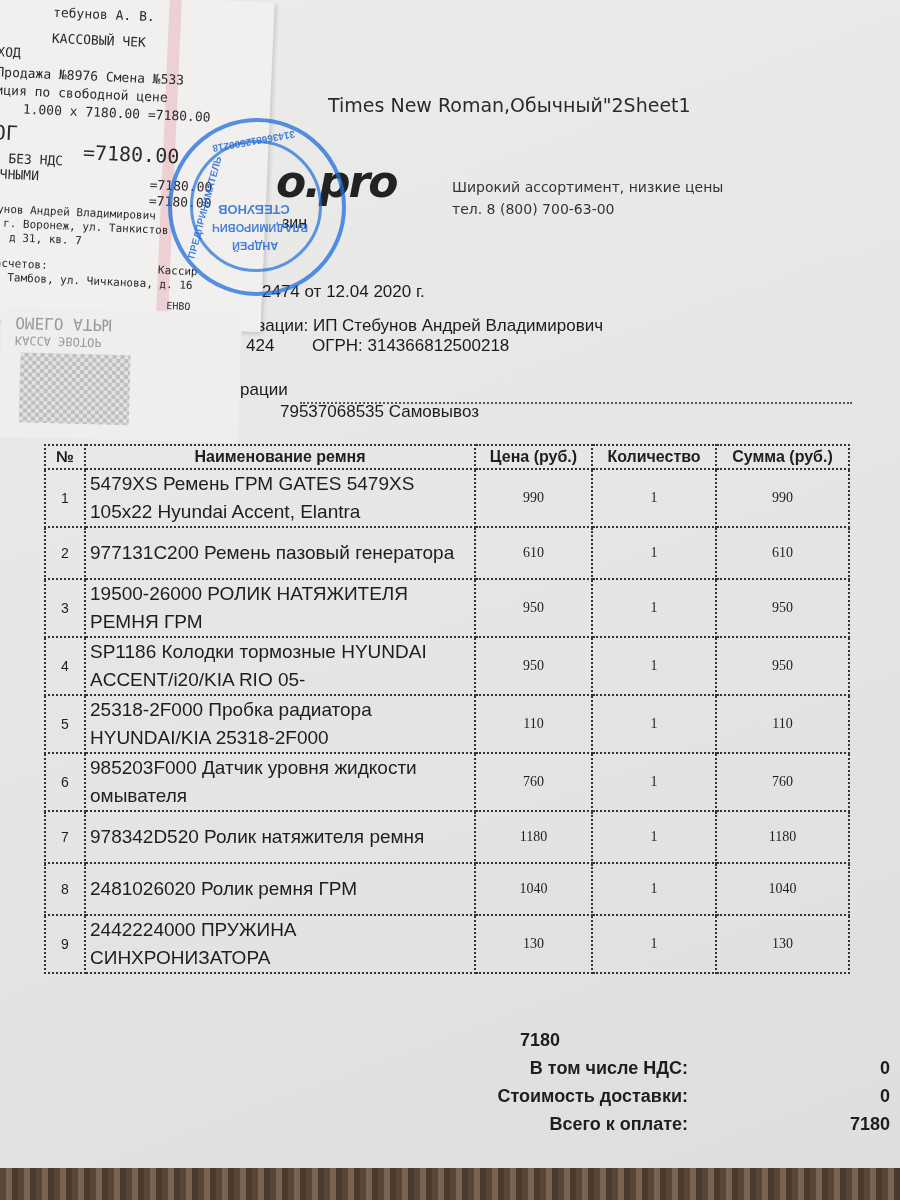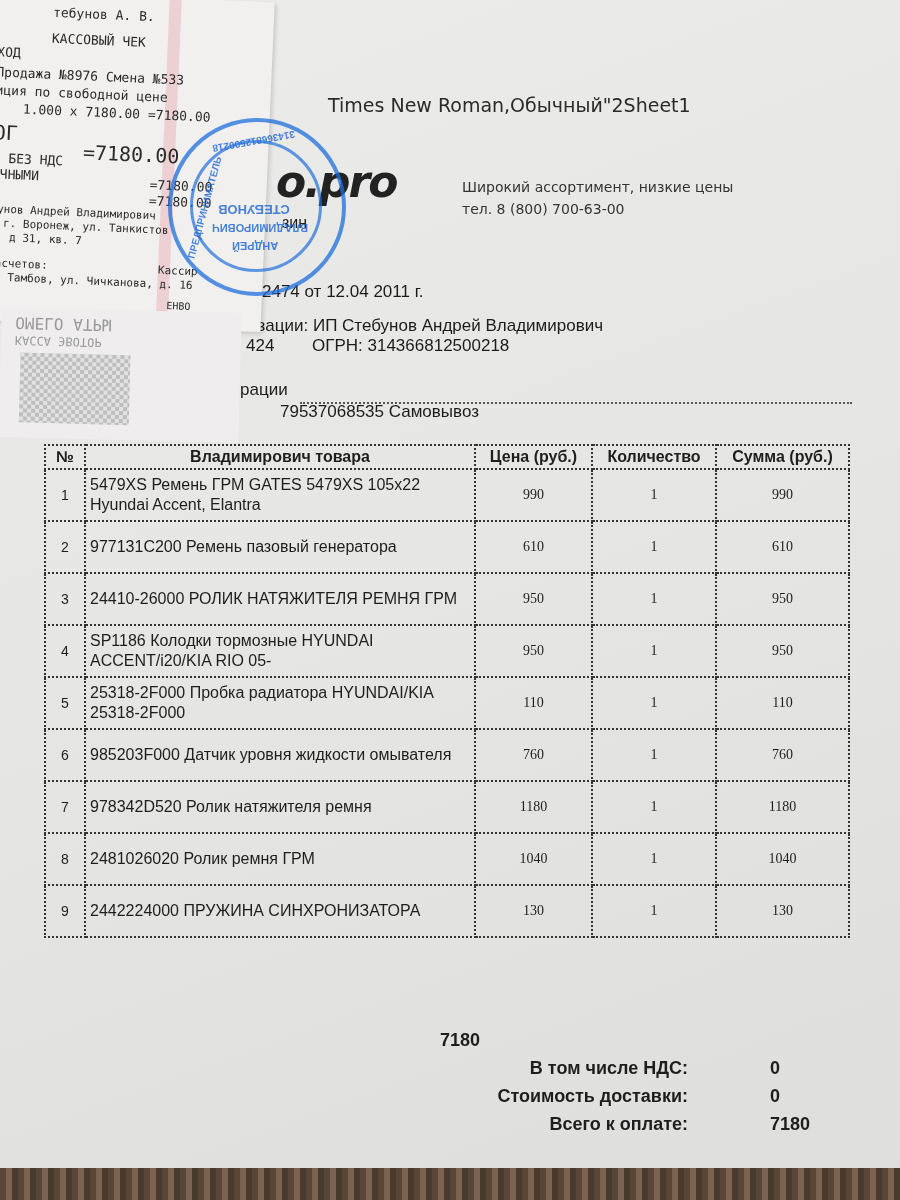--- a/index.html
+++ b/index.html
@@ -20,45 +20,45 @@
   .sheet-title {
     position:absolute; left:328px; top:94px; font-family:"DejaVu Sans", sans-serif;
     font-size:19px; color:#2a2a2a; white-space:nowrap;
   }
   .logo {
     position:absolute; left:276px; top:160px; font-size:44px; font-weight:bold;
     font-style:italic; color:#222; letter-spacing:-2px; line-height:1;
     font-family:"DejaVu Sans", sans-serif;
   }
   .tagline {
-    position:absolute; left:462px; top:176px; font-family:"DejaVu Sans", sans-serif;
+    position:absolute; left:452px; top:176px; font-family:"DejaVu Sans", sans-serif;
     font-size:14px; color:#333; line-height:22px; white-space:nowrap;
   }
   .info {
     position:absolute; font-weight:normal; font-size:17px; white-space:nowrap; color:#1c1c1c;
   }
   .dotline {
     position:absolute; left:300px; top:402px; width:552px; border-top:2px dotted #555;
   }
   table.items {
     position:absolute; left:44px; top:444px; width:806px;
     border-collapse:collapse; font-size:16px;
   }
   table.items th, table.items td {
     border:2px dotted #333; padding:0 4px;
   }
   table.items th { font-weight:bold; font-size:16px; height:22px; text-align:center; }
   table.items td { height:50px; }
   td.num { text-align:center; width:30px; font-size:14px; }
-  td.name { width:380px; font-size:16px; line-height:20px; }
+  td.name { width:380px; font-size:19px; line-height:28px; }
   td.c { text-align:center; font-size:14px;font-family:Liberation Serif, serif; }
   .totals { position:absolute; left:440px; top:1030px; width:450px; }
   .trow { display:flex; justify-content:space-between; height:28px; font-weight:bold; font-size:18px; }
   .tlabel { width:248px; text-align:right; }
-  .tval { width:120px; }
+  .tval { width:120px; text-align:right; }
 
   
   .receipt {
     position:absolute; left:-10px; top:-10px; width:285px; height:330px;
     background:#f1f0ef; transform:rotate(2.5deg); transform-origin:0 0;
     box-shadow:2px 2px 4px rgba(0,0,0,.15);
     font-family:"DejaVu Sans Mono", monospace; font-size:13px; color:#2a2a2a;
   }
   .receipt .stripe { position:absolute; left:180px; top:0; width:12px; height:330px; background:rgba(230,150,160,.35); }
   .receipt .l { position:absolute; white-space:nowrap; }
@@ -86,33 +86,33 @@
 
 <div class="sheet">
   <div class="sheet-title">Times New Roman,Обычный"2Sheet1</div>
   <div class="logo">o.pro</div>
   <div class="tagline">
     <div>Широкий ассортимент, низкие цены</div>
     <div>тел. 8 (800) 700-63-00</div>
   </div>
 
   <div class="info" style="left:282px;top:214px;font-size:16px;">зин</div>
-  <div class="info" style="left:262px;top:282px;">2474 от 12.04 2011 г.</div>
+  <div class="info" style="left:262px;top:282px;">2474 от 12.04 2020 г.</div>
   <div class="info" style="left:248px;top:316px;">изации: ИП Стебунов Андрей Владимирович</div>
   <div class="info" style="left:246px;top:336px;">424</div>
   <div class="info" style="left:312px;top:336px;">ОГРН: 314366812500218</div>
   <div class="info" style="left:240px;top:380px;">рации</div>
   <div class="dotline"></div>
   <div class="info" style="left:280px;top:402px;">79537068535  Самовывоз</div>
 
   <table class="items">
     <thead>
       <tr>
         <th>№</th>
-        <th>Владимирович товара</th>
+        <th>Наименование ремня</th>
         <th>Цена (руб.)</th>
         <th>Количество</th>
         <th>Сумма (руб.)</th>
       </tr>
     </thead>
     <tbody>
       <tr>
           <td class="num">1</td>
           <td class="name">5479XS Ремень ГРМ GATES 5479XS 105x22 Hyundai Accent, Elantra</td>
           <td class="c">990</td>
@@ -121,21 +121,21 @@
         </tr>
       <tr>
           <td class="num">2</td>
           <td class="name">977131C200 Ремень пазовый генератора</td>
           <td class="c">610</td>
           <td class="c">1</td>
           <td class="c">610</td>
         </tr>
       <tr>
           <td class="num">3</td>
-          <td class="name">24410-26000 РОЛИК НАТЯЖИТЕЛЯ РЕМНЯ ГРМ</td>
+          <td class="name">19500-26000 РОЛИК НАТЯЖИТЕЛЯ РЕМНЯ ГРМ</td>
           <td class="c">950</td>
           <td class="c">1</td>
           <td class="c">950</td>
         </tr>
       <tr>
           <td class="num">4</td>
           <td class="name">SP1186 Колодки тормозные HYUNDAI ACCENT/i20/KIA RIO 05-</td>
           <td class="c">950</td>
           <td class="c">1</td>
           <td class="c">950</td>

